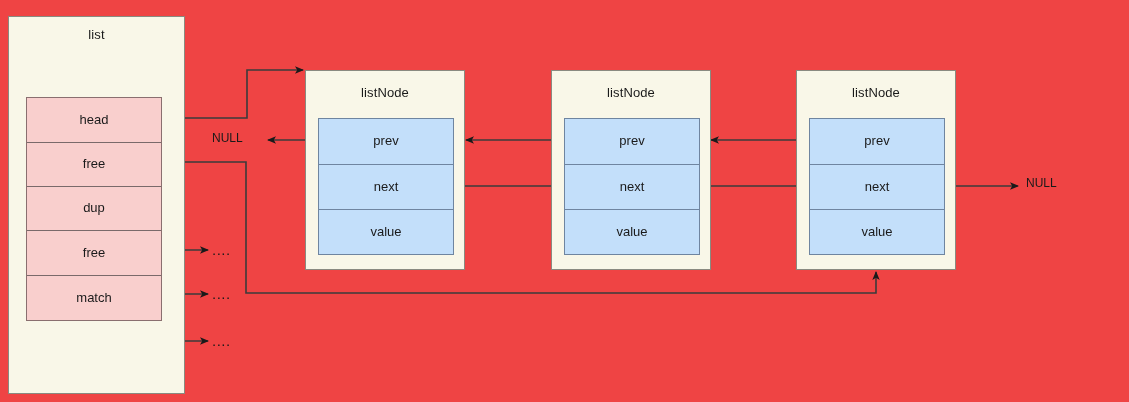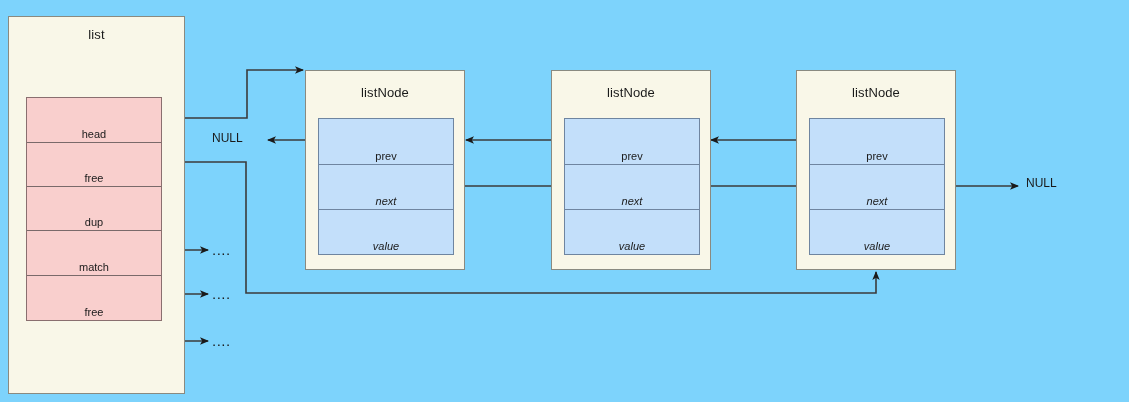--- a/index.html
+++ b/index.html
@@ -8,21 +8,21 @@
     padding: 0;
     background: #ffffff;
   }
   body {
     font-family: "Liberation Sans", sans-serif;
   }
   #canvas {
     position: relative;
     width: 1129px;
     height: 402px;
-    background: #7dd3fc;
+    background: #ef4444;
     overflow: hidden;
   }
   
   .container-box {
     position: absolute;
     background: #f9f7e8;
     border: 1px solid #8a8a80;
     box-sizing: border-box;
   }
   .container-title {
@@ -37,37 +37,37 @@
   .field-stack {
     position: absolute;
     box-sizing: border-box;
     border: 1px solid #7a6a6a;
   }
   .field {
     box-sizing: border-box;
     display: flex;
     flex-direction: column;
     align-items: center;
-    justify-content: flex-end;
-    font-size: 11px;
+    justify-content: center;
+    font-size: 13px;
     color: #1a1a1a;
     line-height: 1.25;
   }
   .field + .field {
     border-top: 1px solid #7a6a6a;
   }
   .field-pink {
     background: #f9cfcd;
   }
   .field-blue {
     background: #c3dffa;
   }
   .stack-pink { border-color: #8a6f6f; }
   .stack-blue { border-color: #6f85a0; }
-  .stack-blue .field + .field { border-top-color: #6f85a0; font-style: italic; }
+  .stack-blue .field + .field { border-top-color: #6f85a0; }
 
   
   .label {
     position: absolute;
     font-size: 12px;
     color: #1a1a1a;
     white-space: nowrap;
   }
   .dots {
     position: absolute;
@@ -134,24 +134,24 @@
     <div class="field field-pink" style="height:44px;">
       <span>head</span>
     </div>
     <div class="field field-pink" style="height:44px;">
       <span>free</span>
     </div>
     <div class="field field-pink" style="height:44px;">
       <span>dup</span>
     </div>
     <div class="field field-pink" style="height:45px;">
+      <span>free</span>
+    </div>
+    <div class="field field-pink" style="height:45px;">
       <span>match</span>
-    </div>
-    <div class="field field-pink" style="height:45px;">
-      <span>free</span>
     </div>
   </div>
 
   <div class="container-box" style="left:305px; top:70px; width:160px; height:200px;">
     <div class="container-title" style="top:14px;">listNode</div>
   </div>
   <div class="field-stack stack-blue" style="left:318px; top:118px; width:136px;">
     <div class="field field-blue" style="height:45px;">
       <span>prev</span>
     </div>

